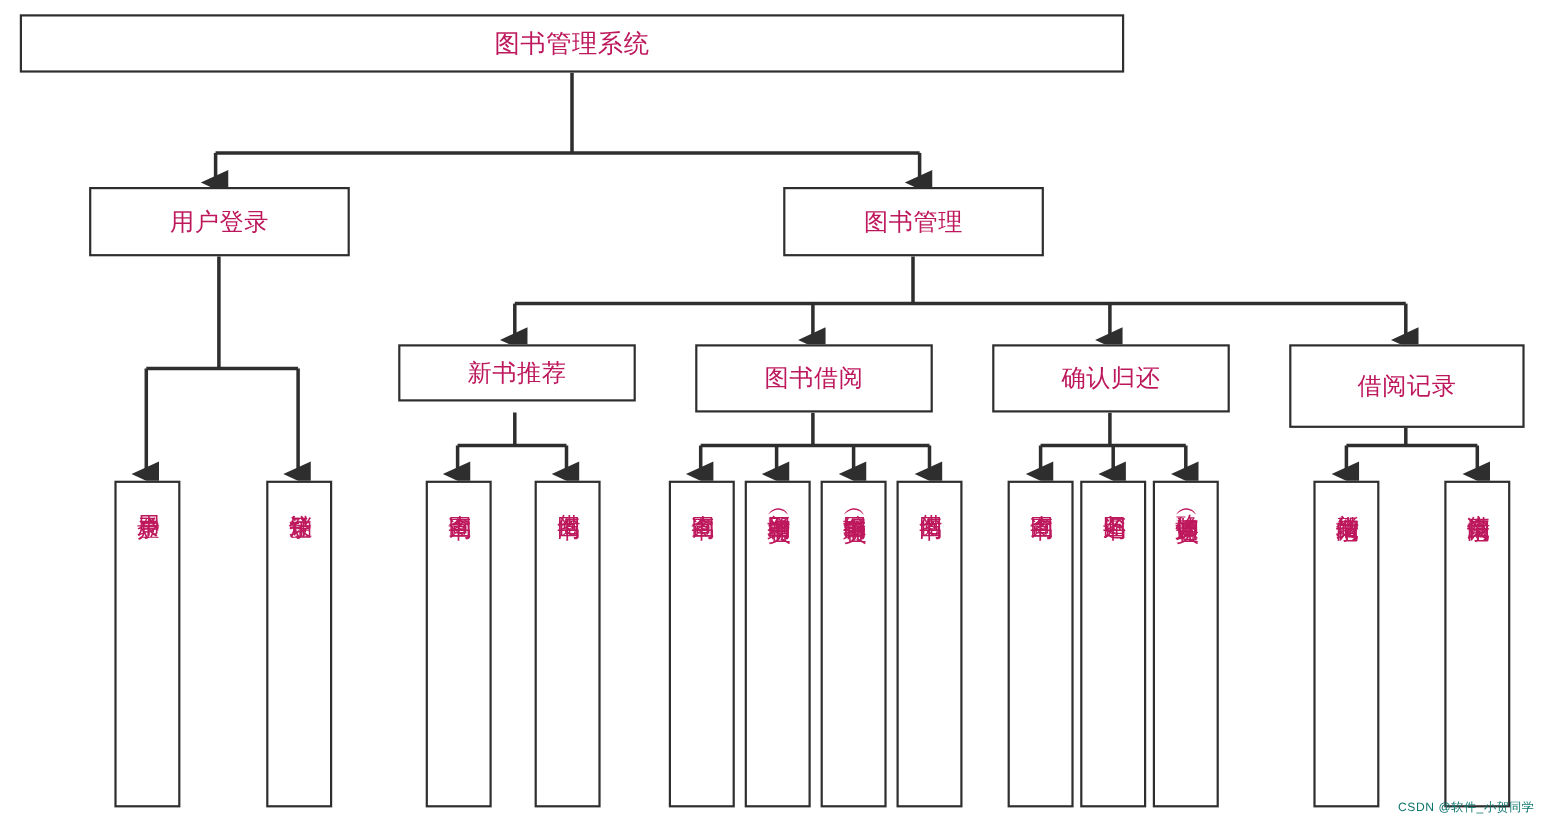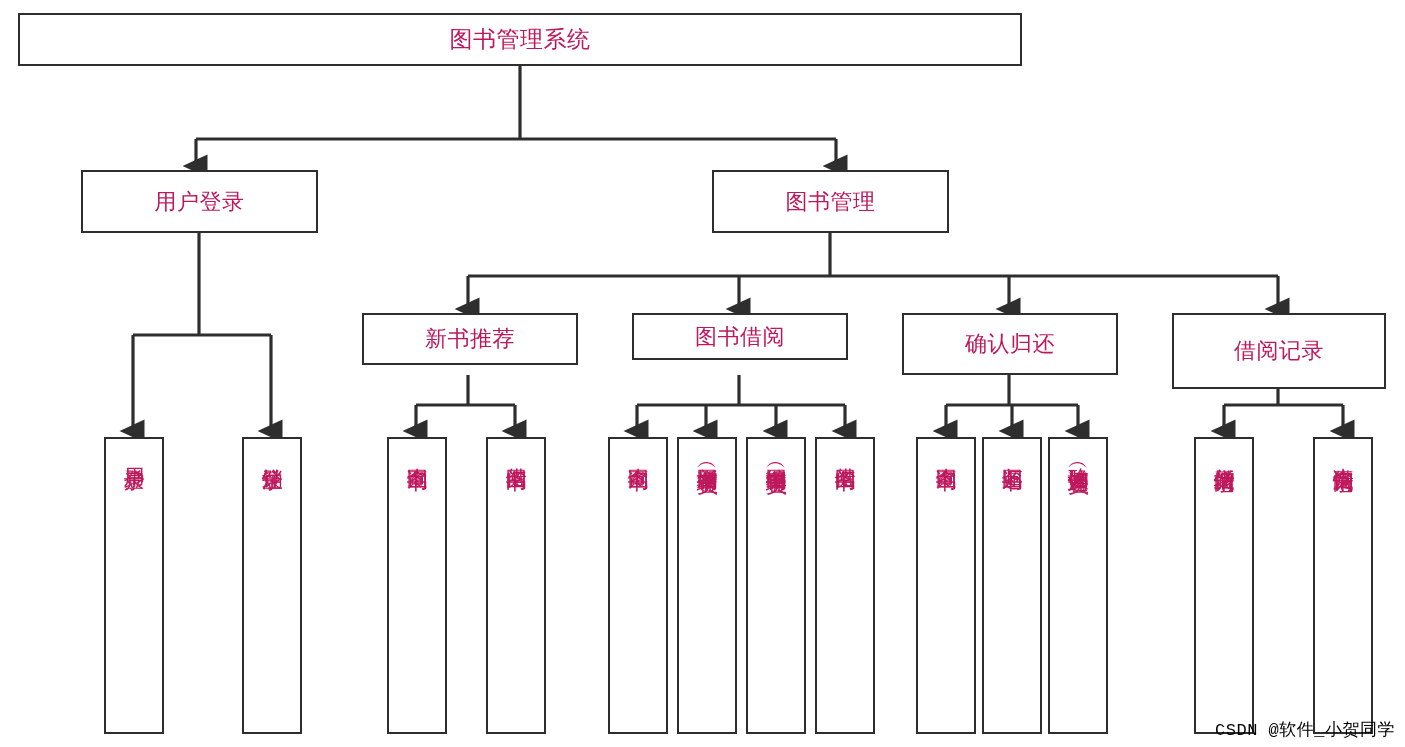--- a/index.html
+++ b/index.html
@@ -61,25 +61,24 @@
     text-orientation: upright;
     font-size: 21px;
     line-height: 1.06;
     letter-spacing: 1px;
     white-space: nowrap;
   }
   .watermark {
     position: absolute;
     right: 10px;
     bottom: 6px;
-    font-size: 17px;
-    color: #000000;
+    font-size: 11px;
+    color: #0f766e;
     letter-spacing: 0.5px;
     white-space: nowrap;
-    font-family: Liberation Mono, monospace;
   }
 </style>
 </head>
 <body>
 
 <div id="diagram">
 
   <svg id="edge-layer" viewBox="0 0 1405 747" width="1405" height="747">
     <defs>
       <marker id="arrow" markerWidth="9" markerHeight="9" refX="4.2" refY="4.2" orient="auto" markerUnits="strokeWidth">
@@ -137,21 +136,21 @@
   <div class="node horiz" style="left:81px; top:170px; width:237px; height:63px;">
     <span class="label">用户登录</span>
   </div>
   <div class="node horiz" style="left:712px; top:170px; width:237px; height:63px;">
     <span class="label">图书管理</span>
   </div>
 
   <div class="node horiz" style="left:362px; top:313px; width:216px; height:52px;">
     <span class="label">新书推荐</span>
   </div>
-  <div class="node horiz" style="left:632px; top:313px; width:216px; height:47px;">
+  <div class="node horiz" style="left:632px; top:313px; width:216px; height:62px;">
     <span class="label">图书借阅</span>
   </div>
   <div class="node horiz" style="left:902px; top:313px; width:216px; height:62px;">
     <span class="label">确认归还</span>
   </div>
   <div class="node horiz" style="left:1172px; top:313px; width:214px; height:76px;">
     <span class="label">借阅记录</span>
   </div>
 
   <div class="node vert" style="left:104px; top:437px; width:60px; height:297px;">

